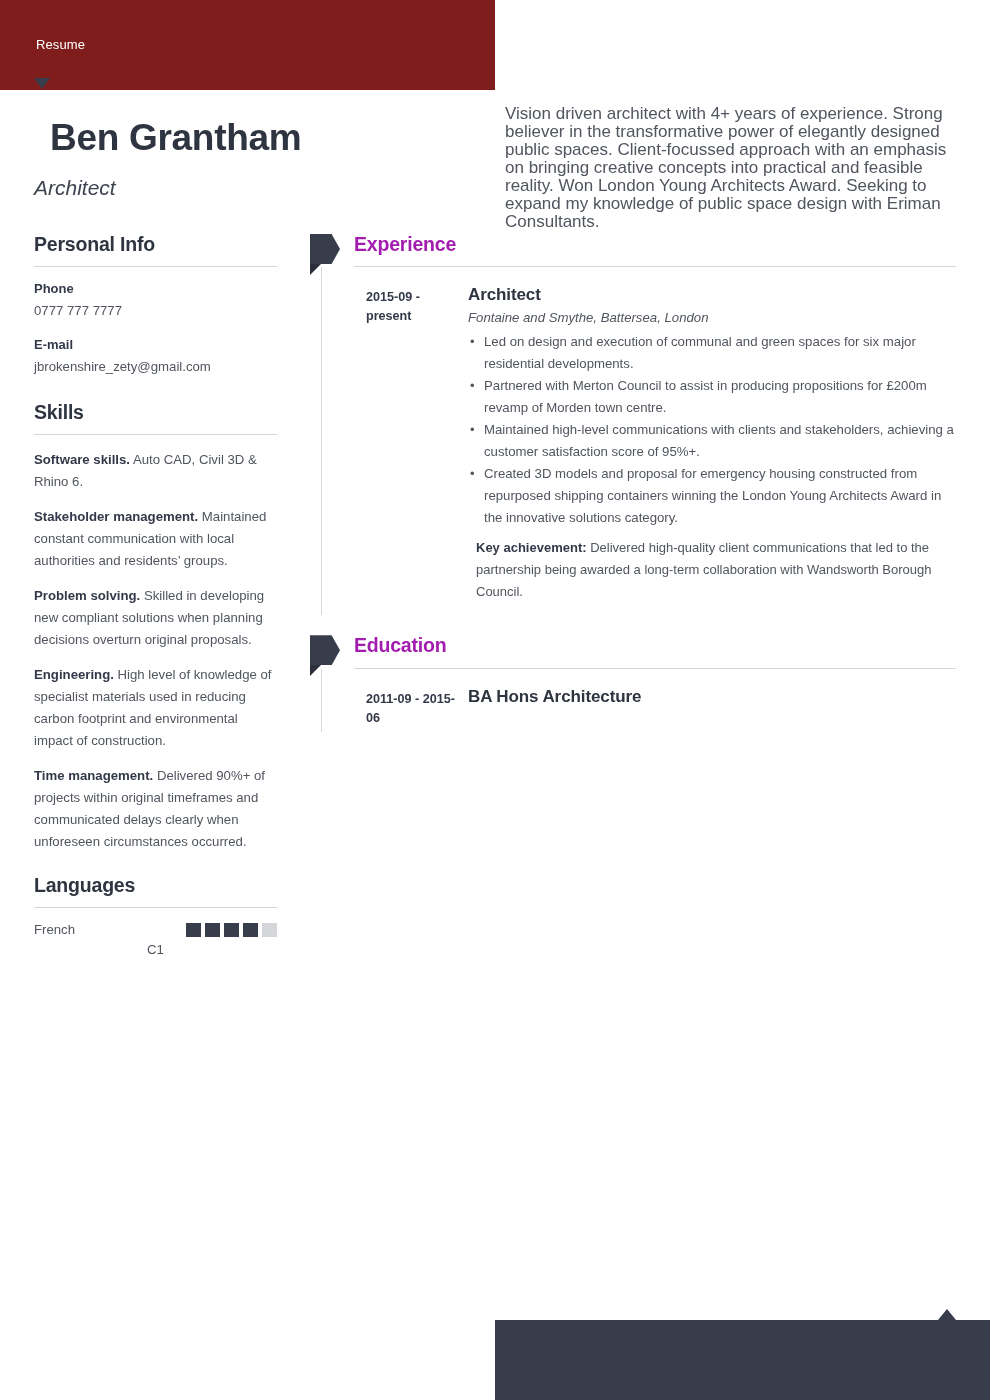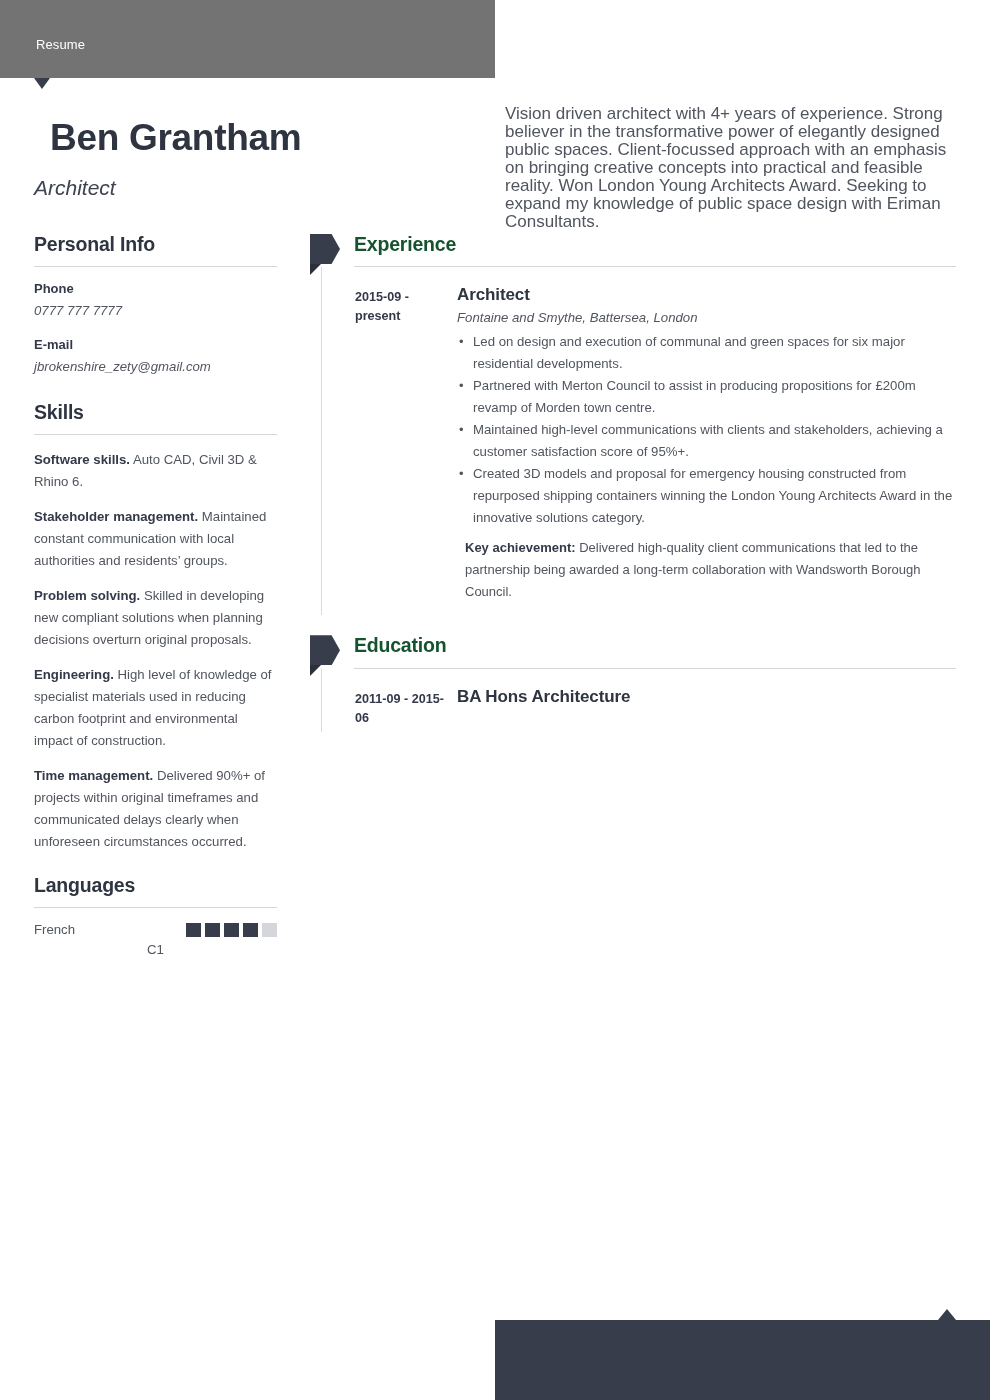--- a/index.html
+++ b/index.html
@@ -12,22 +12,22 @@
     position: relative;
     font-family: "Liberation Sans", sans-serif;
     color: #4a4a4a;
     overflow: hidden;
   }
 
   
   .header-bar {
     position: absolute;
     left: 0; top: 0;
-    width: 495px; height: 78px;
-    background: #737373;
+    width: 495px; height: 90px;
+    background: #7f1d1d;
   }
   .header-label {
     position: absolute;
     left: 36px; top: 37px;
     font-size: 13px;
     color: #ffffff;
     letter-spacing: .1px;
   }
   .header-notch {
     position: absolute;
@@ -111,21 +111,20 @@
     font-size: 13px;
     font-weight: bold;
     color: #34394a;
     margin: 0 0 5px 0;
   }
   .info-value {
     font-size: 13.2px;
     color: #50555e;
     margin: 0 0 17px 0;
     line-height: 1.45;
-    font-style: italic;
   }
   .skill-item {
     font-size: 13.2px;
     line-height: 22px;
     color: #50555e;
     margin: 0 0 13px 0;
   }
   .skill-item b { color: #34394a; font-weight: bold; }
 
   .skills-block { margin-top: 23px; }
@@ -181,37 +180,37 @@
     position: absolute;
     left: 0; top: 30px;
     width: 0; height: 0;
     border-left: 11px solid #2b303c;
     border-bottom: 11px solid transparent;
   }
 
   .sec-heading {
     font-size: 19.5px;
     font-weight: bold;
-    color: #14532d;
+    color: #a21caf;
     margin: 0 0 0 44px;
     line-height: 1.3;
     letter-spacing: -.2px;
   }
   .sec-rule {
     border: 0;
     border-top: 1px solid #d4d6da;
     margin: 9px 0 0 44px;
     width: 602px;
   }
 
   .entries {
     position: relative;
     margin-left: 11px;
     border-left: 1px solid #d8dadd;
-    padding-left: 33px;
+    padding-left: 44px;
     padding-top: 18px;
     padding-bottom: 4px;
   }
   .entry {
     display: flex;
     align-items: flex-start;
   }
   .entry-date {
     width: 102px;
     flex: 0 0 102px;

